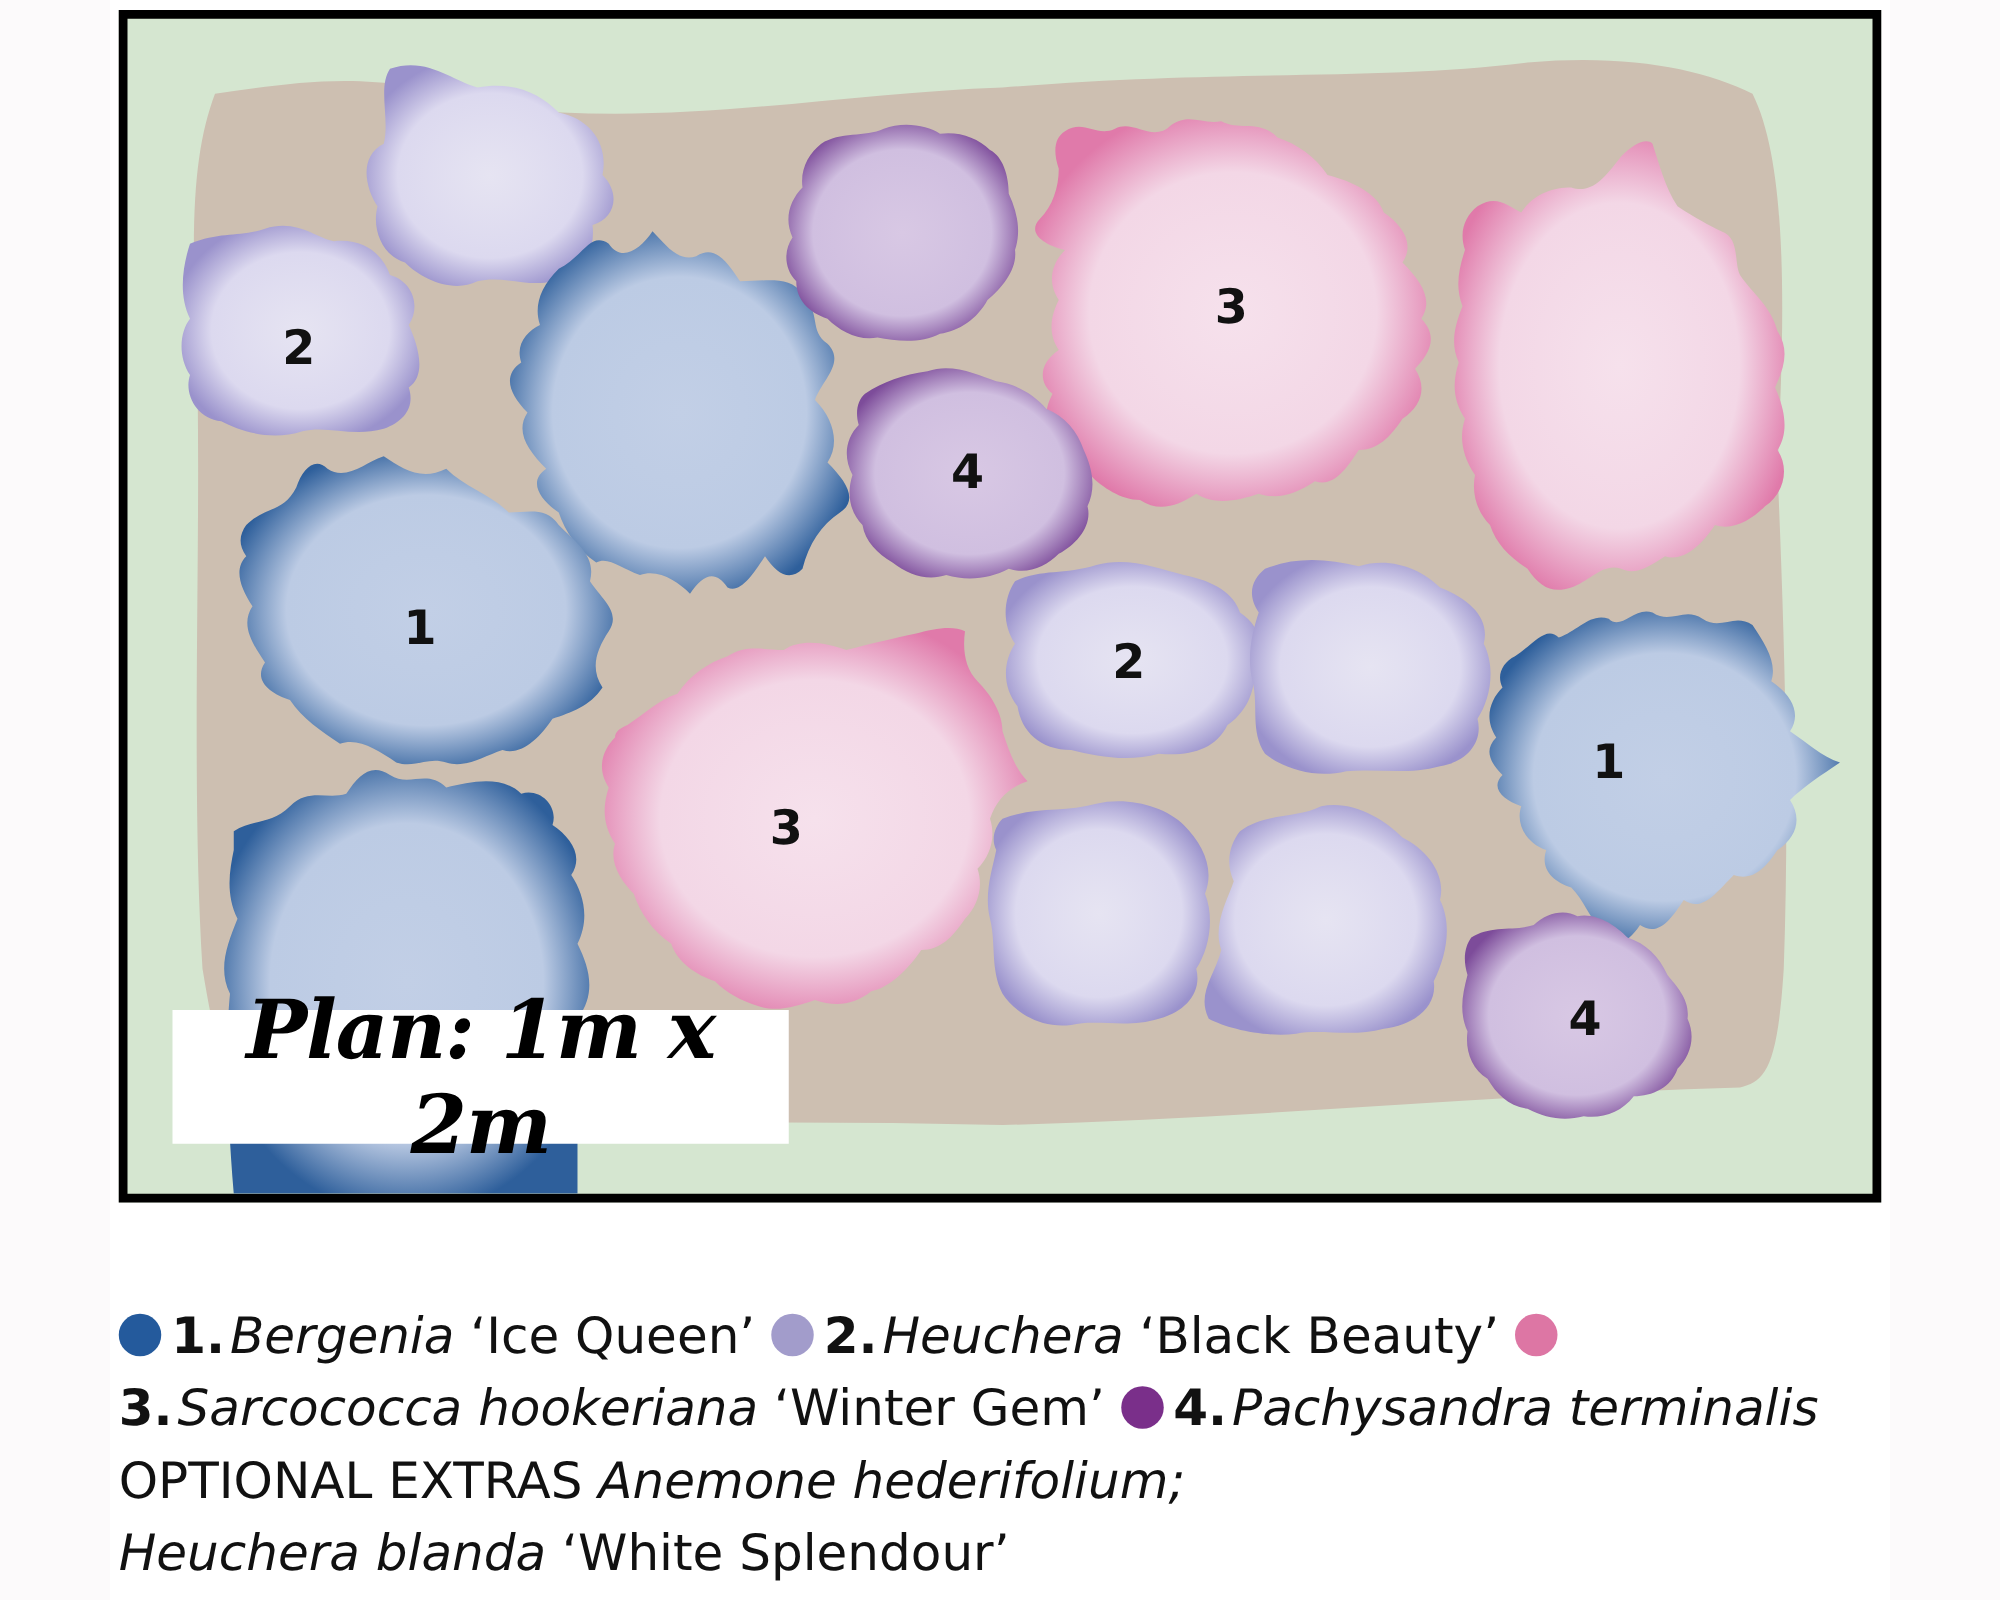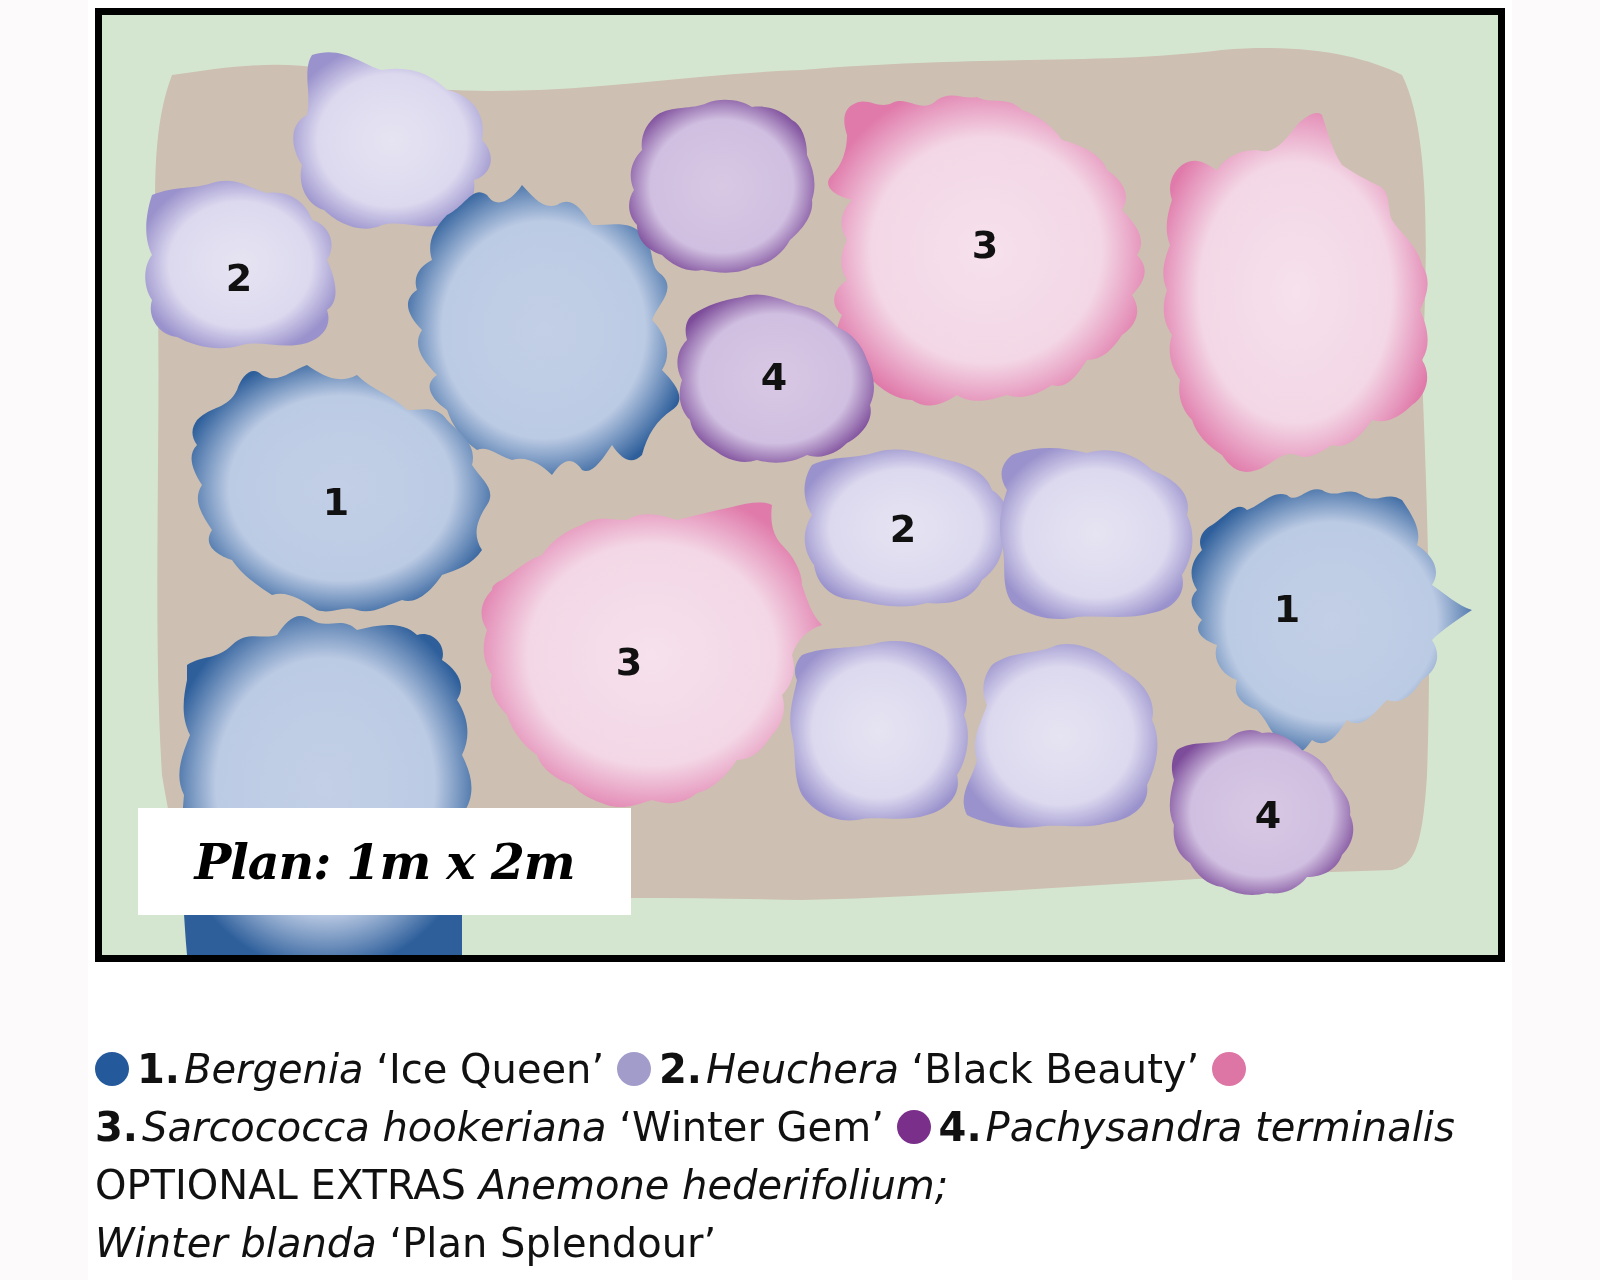--- a/index.html
+++ b/index.html
@@ -22,21 +22,21 @@
     .plant-num {
       font-family: "DejaVu Sans", sans-serif; font-weight: bold; font-size: 38px;
       fill: #111;
     }
     .plan-caption {
       position: absolute; left: 138px; top: 808px; width: 493px; height: 107px;
       background: #ffffff; display: flex; align-items: center; justify-content: center;
     }
     .plan-caption span {
       font-family: "DejaVu Serif", "Liberation Serif", serif; font-style: italic; font-weight: bold;
-      font-size: 49px; color: #000; letter-spacing: -1px; text-align: center;
+      font-size: 65px; color: #000; letter-spacing: -1px; text-align: center;
     }
     .legend {
       position: absolute; left: 95px; top: 1040px; width: 1420px;
       font-family: "DejaVu Sans", "Liberation Sans", sans-serif; font-size: 40px; line-height: 58px;
       color: #111;
     }
     .legend .dot {
       display: inline-block; width: 34px; height: 34px; border-radius: 50%;
       vertical-align: -3px; margin-right: 8px;
     }
@@ -113,15 +113,15 @@
 
 <div class="legend">
   <span class="dot" style="background:#245a9c"></span><span class="num">1.</span><span class="it">Bergenia</span> <span>‘Ice Queen’</span>
   <span class="dot" style="background:#a29ccb"></span><span class="num">2.</span><span class="it">Heuchera</span> <span>‘Black Beauty’</span>
   <span class="dot" style="background:#dd76a4"></span><span class="num">3.</span><span class="it">Sarcococca hookeriana</span> <span>‘Winter Gem’</span>
   <span class="dot" style="background:#7a2f8a"></span><span class="num">4.</span><span class="it">Pachysandra terminalis</span>
   <br>
   <span class="caps">OPTIONAL EXTRAS</span>
   <span class="it">Anemone hederifolium;</span>
   <br>
-  <span class="it">Winter blanda</span>
-  <span>‘Plan Splendour’</span>
+  <span class="it">Heuchera blanda</span>
+  <span>‘White Splendour’</span>
 </div>
 
 </body></html>

